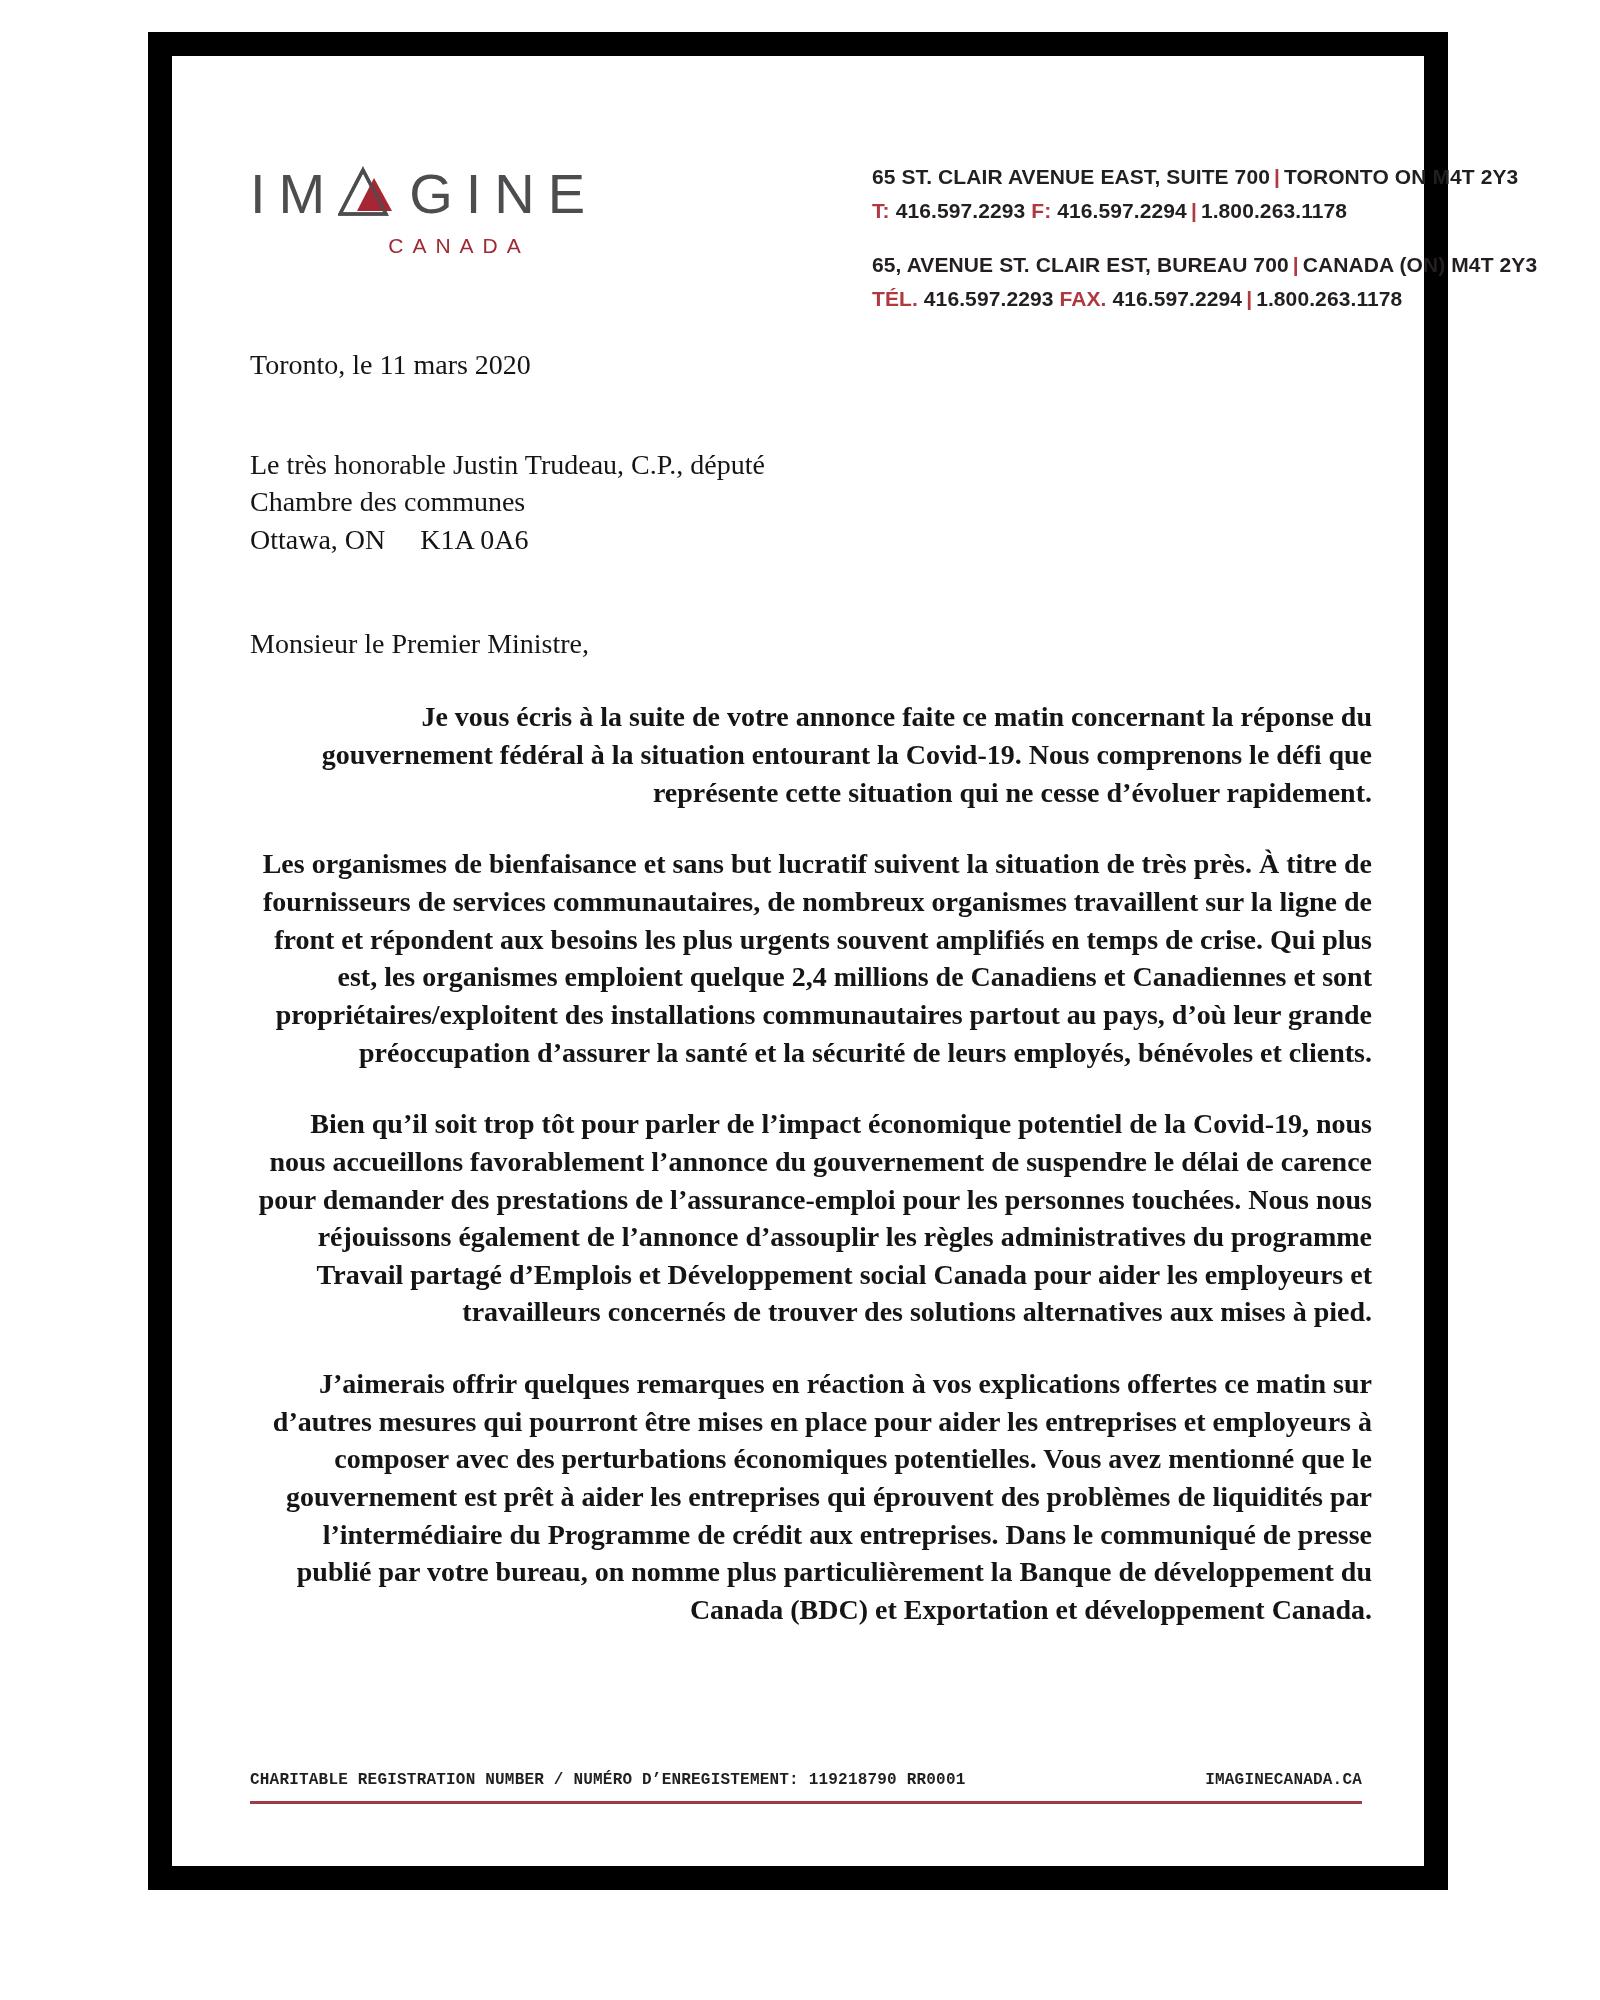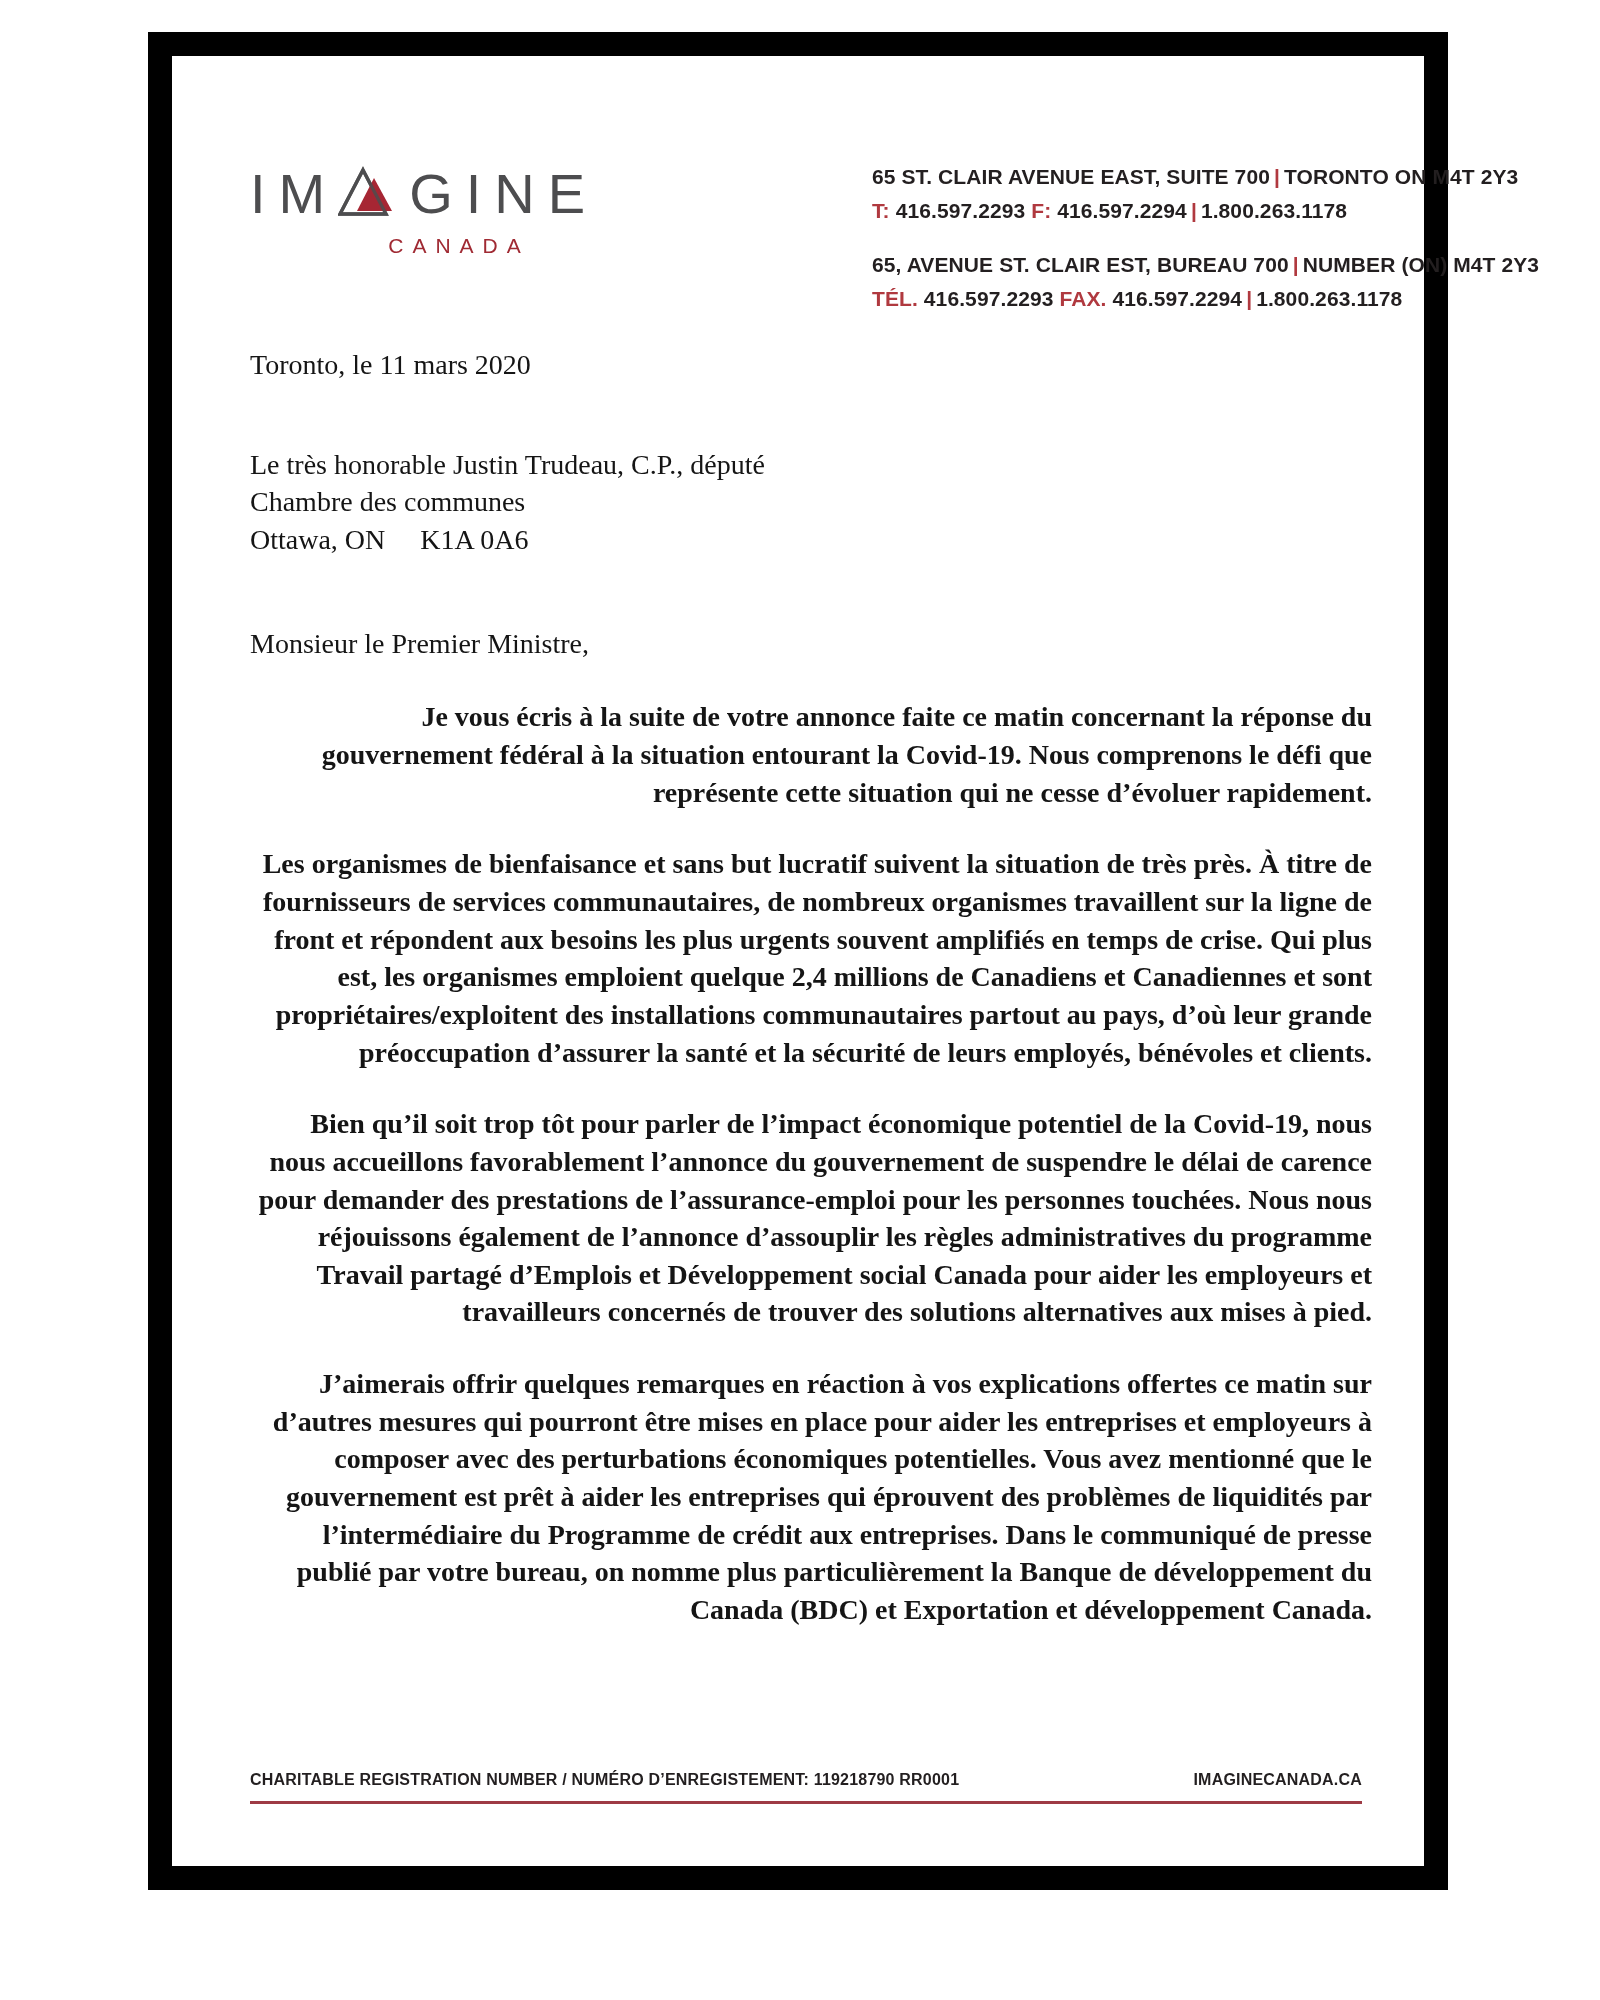--- a/index.html
+++ b/index.html
@@ -117,21 +117,21 @@
   .letter-footer {
     position: absolute;
     left: 78px;
     right: 62px;
     bottom: 62px;
   }
   .footer-row {
     display: flex;
     justify-content: space-between;
     align-items: flex-start;
-    font-family: Liberation Sans, sans-serif;
+    font-family: Liberation Mono, monospace;
     font-size: 16px;
     font-weight: 700;
     color: #231f20;
     letter-spacing: 0.2px;
     padding-bottom: 12px;
   }
   .footer-rule {
     height: 3px;
     background: #9e3b45;
     width: 100%;
@@ -169,21 +169,21 @@
           <div class="contact-line">
             <span class="accent">T:</span>
             <span>416.597.2293</span>
             <span class="accent">F:</span>
             <span>416.597.2294</span><span class="sep">|</span><span>1.800.263.1178</span>
           </div>
         </div>
 
         <div class="contact-group">
           <div class="contact-line">
-            <span>65, AVENUE ST. CLAIR EST, BUREAU 700</span><span class="sep">|</span><span>NUMBER (ON) M4T 2Y3</span>
+            <span>65, AVENUE ST. CLAIR EST, BUREAU 700</span><span class="sep">|</span><span>CANADA (ON) M4T 2Y3</span>
           </div>
           <div class="contact-line">
             <span class="accent">TÉL.</span>
             <span>416.597.2293</span>
             <span class="accent">FAX.</span>
             <span>416.597.2294</span><span class="sep">|</span><span>1.800.263.1178</span>
           </div>
         </div>
 
       </div>

